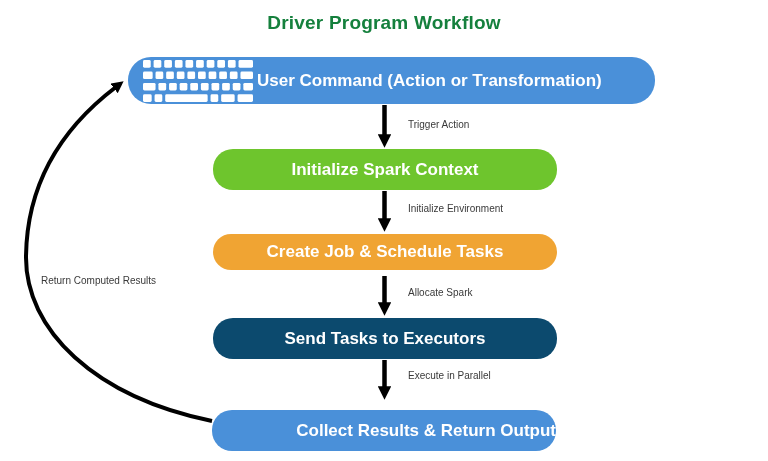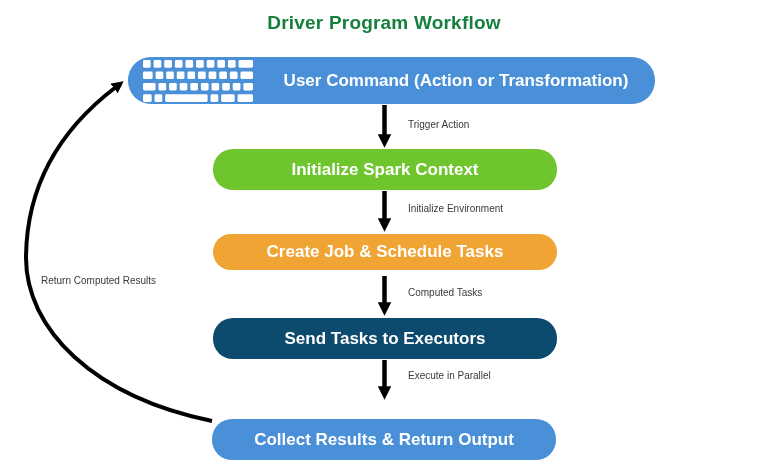--- a/index.html
+++ b/index.html
@@ -11,31 +11,31 @@
     position:absolute;top:12px;left:0;width:100%;text-align:center;
     font-size:19px;font-weight:700;color:#15803d;letter-spacing:.2px;
   }
   .arrows-layer{position:absolute;top:0;left:0;width:768px;height:461px;}
   .node{
     position:absolute;display:flex;align-items:center;justify-content:center;
     color:#ffffff;font-weight:700;font-size:17px;border-radius:20px;
     white-space:nowrap;
   }
   .node-first{border-radius:23px;justify-content:flex-start;padding-left:15px;}
-  .node-first .node-label{flex:1;text-align:center;}
+  .node-first .node-label{flex:1;}
   .kb-icon{flex:0 0 auto;margin-right:4px;display:block;}
   .edge-label{
     position:absolute;font-size:10px;color:#3a3a3a;white-space:nowrap;
   }
   
   .n0{left:128px;top:57px;width:512px;height:47px;}
   .n1{left:213px;top:149px;width:344px;height:41px;}
   .n2{left:213px;top:234px;width:344px;height:36px;}
   .n3{left:213px;top:318px;width:344px;height:41px;}
-  .n4{left:212px;top:419px;width:344px;height:41px;}
+  .n4{left:212px;top:410px;width:344px;height:41px;justify-content:flex-end;}
   .el0{left:408px;top:119px;}
   .el1{left:408px;top:203px;}
   .el2{left:408px;top:287px;}
   .el3{left:408px;top:370px;}
   .el-return{left:41px;top:275px;}
 </style>
 </head>
 <body>
 
 <div class="canvas">
@@ -112,17 +112,17 @@
   <div class="node n3" style="background: #0c4a6e; text-align: center;">
     <span class="node-label">Send Tasks to Executors</span>
   </div>
 
   <div class="node n4" style="background: rgb(74, 144, 217);">
     <span class="node-label">Collect Results &amp; Return Output</span>
   </div>
 
   <span class="edge-label el0">Trigger Action</span>
   <span class="edge-label el1">Initialize Environment</span>
-  <span class="edge-label el2">Computed Tasks</span>
+  <span class="edge-label el2">Allocate Spark</span>
   <span class="edge-label el3">Execute in Parallel</span>
   <span class="edge-label el-return">Return Computed Results</span>
 
 </div>
 
 </body></html>

